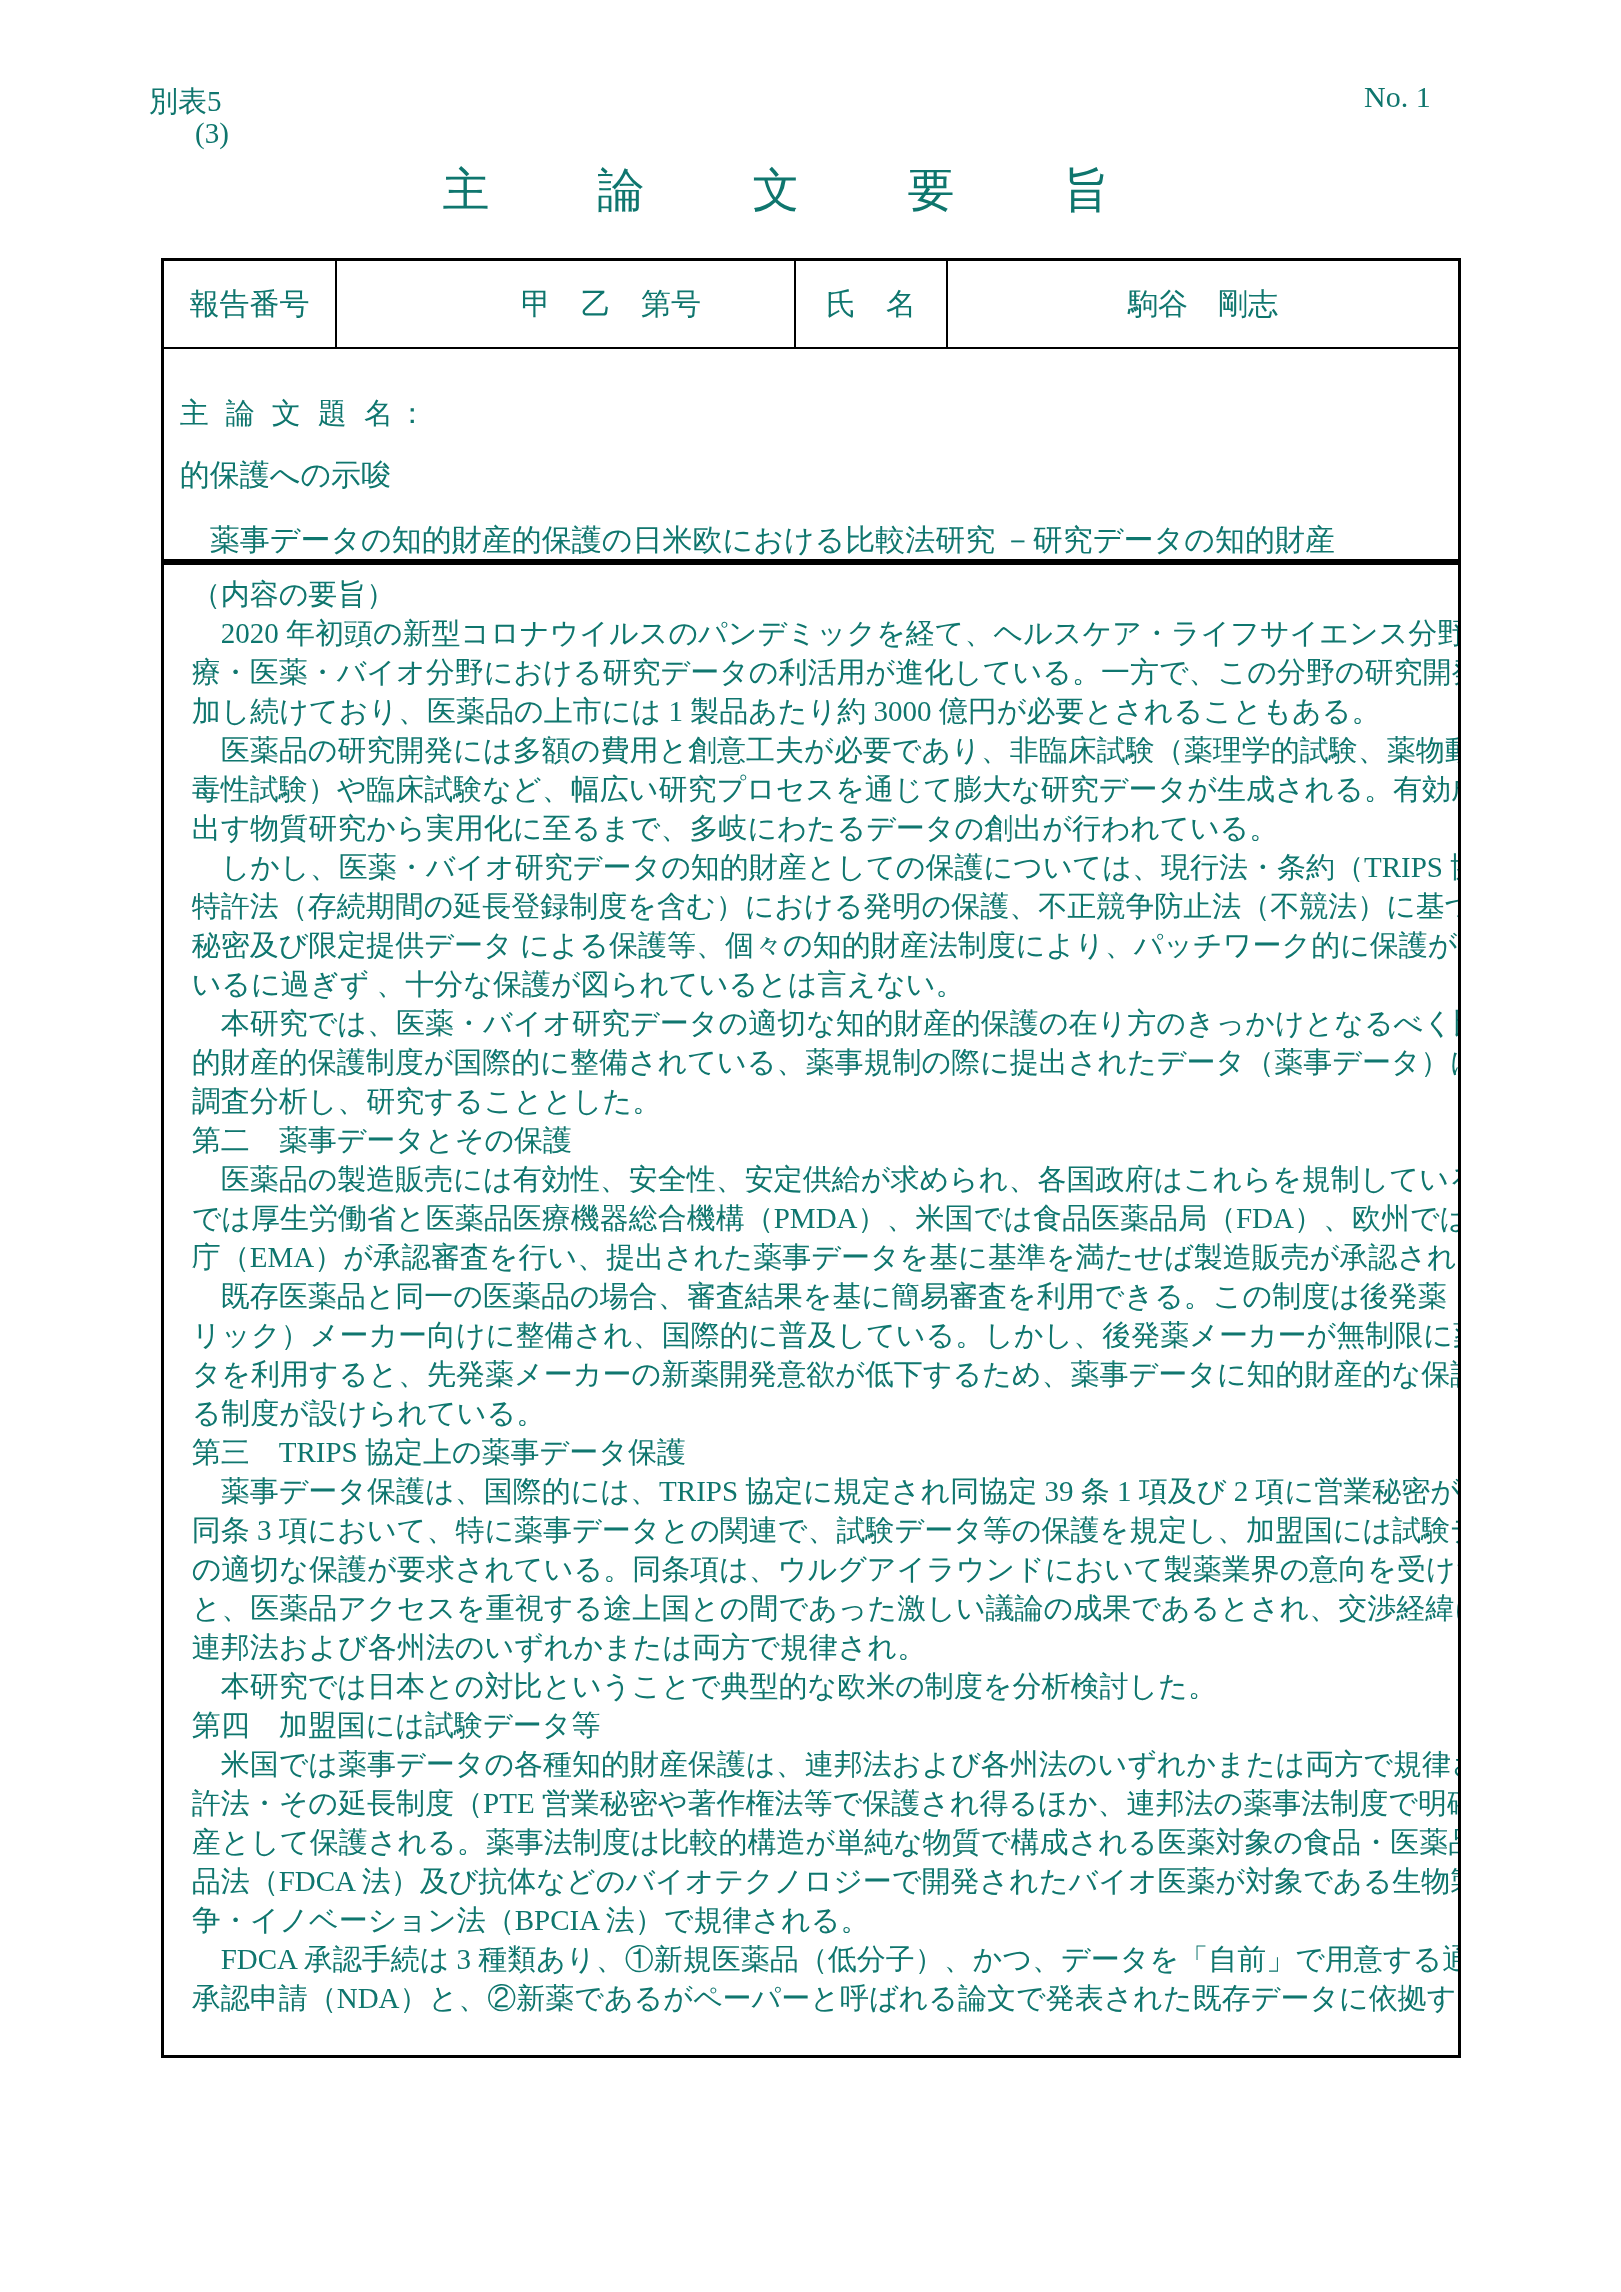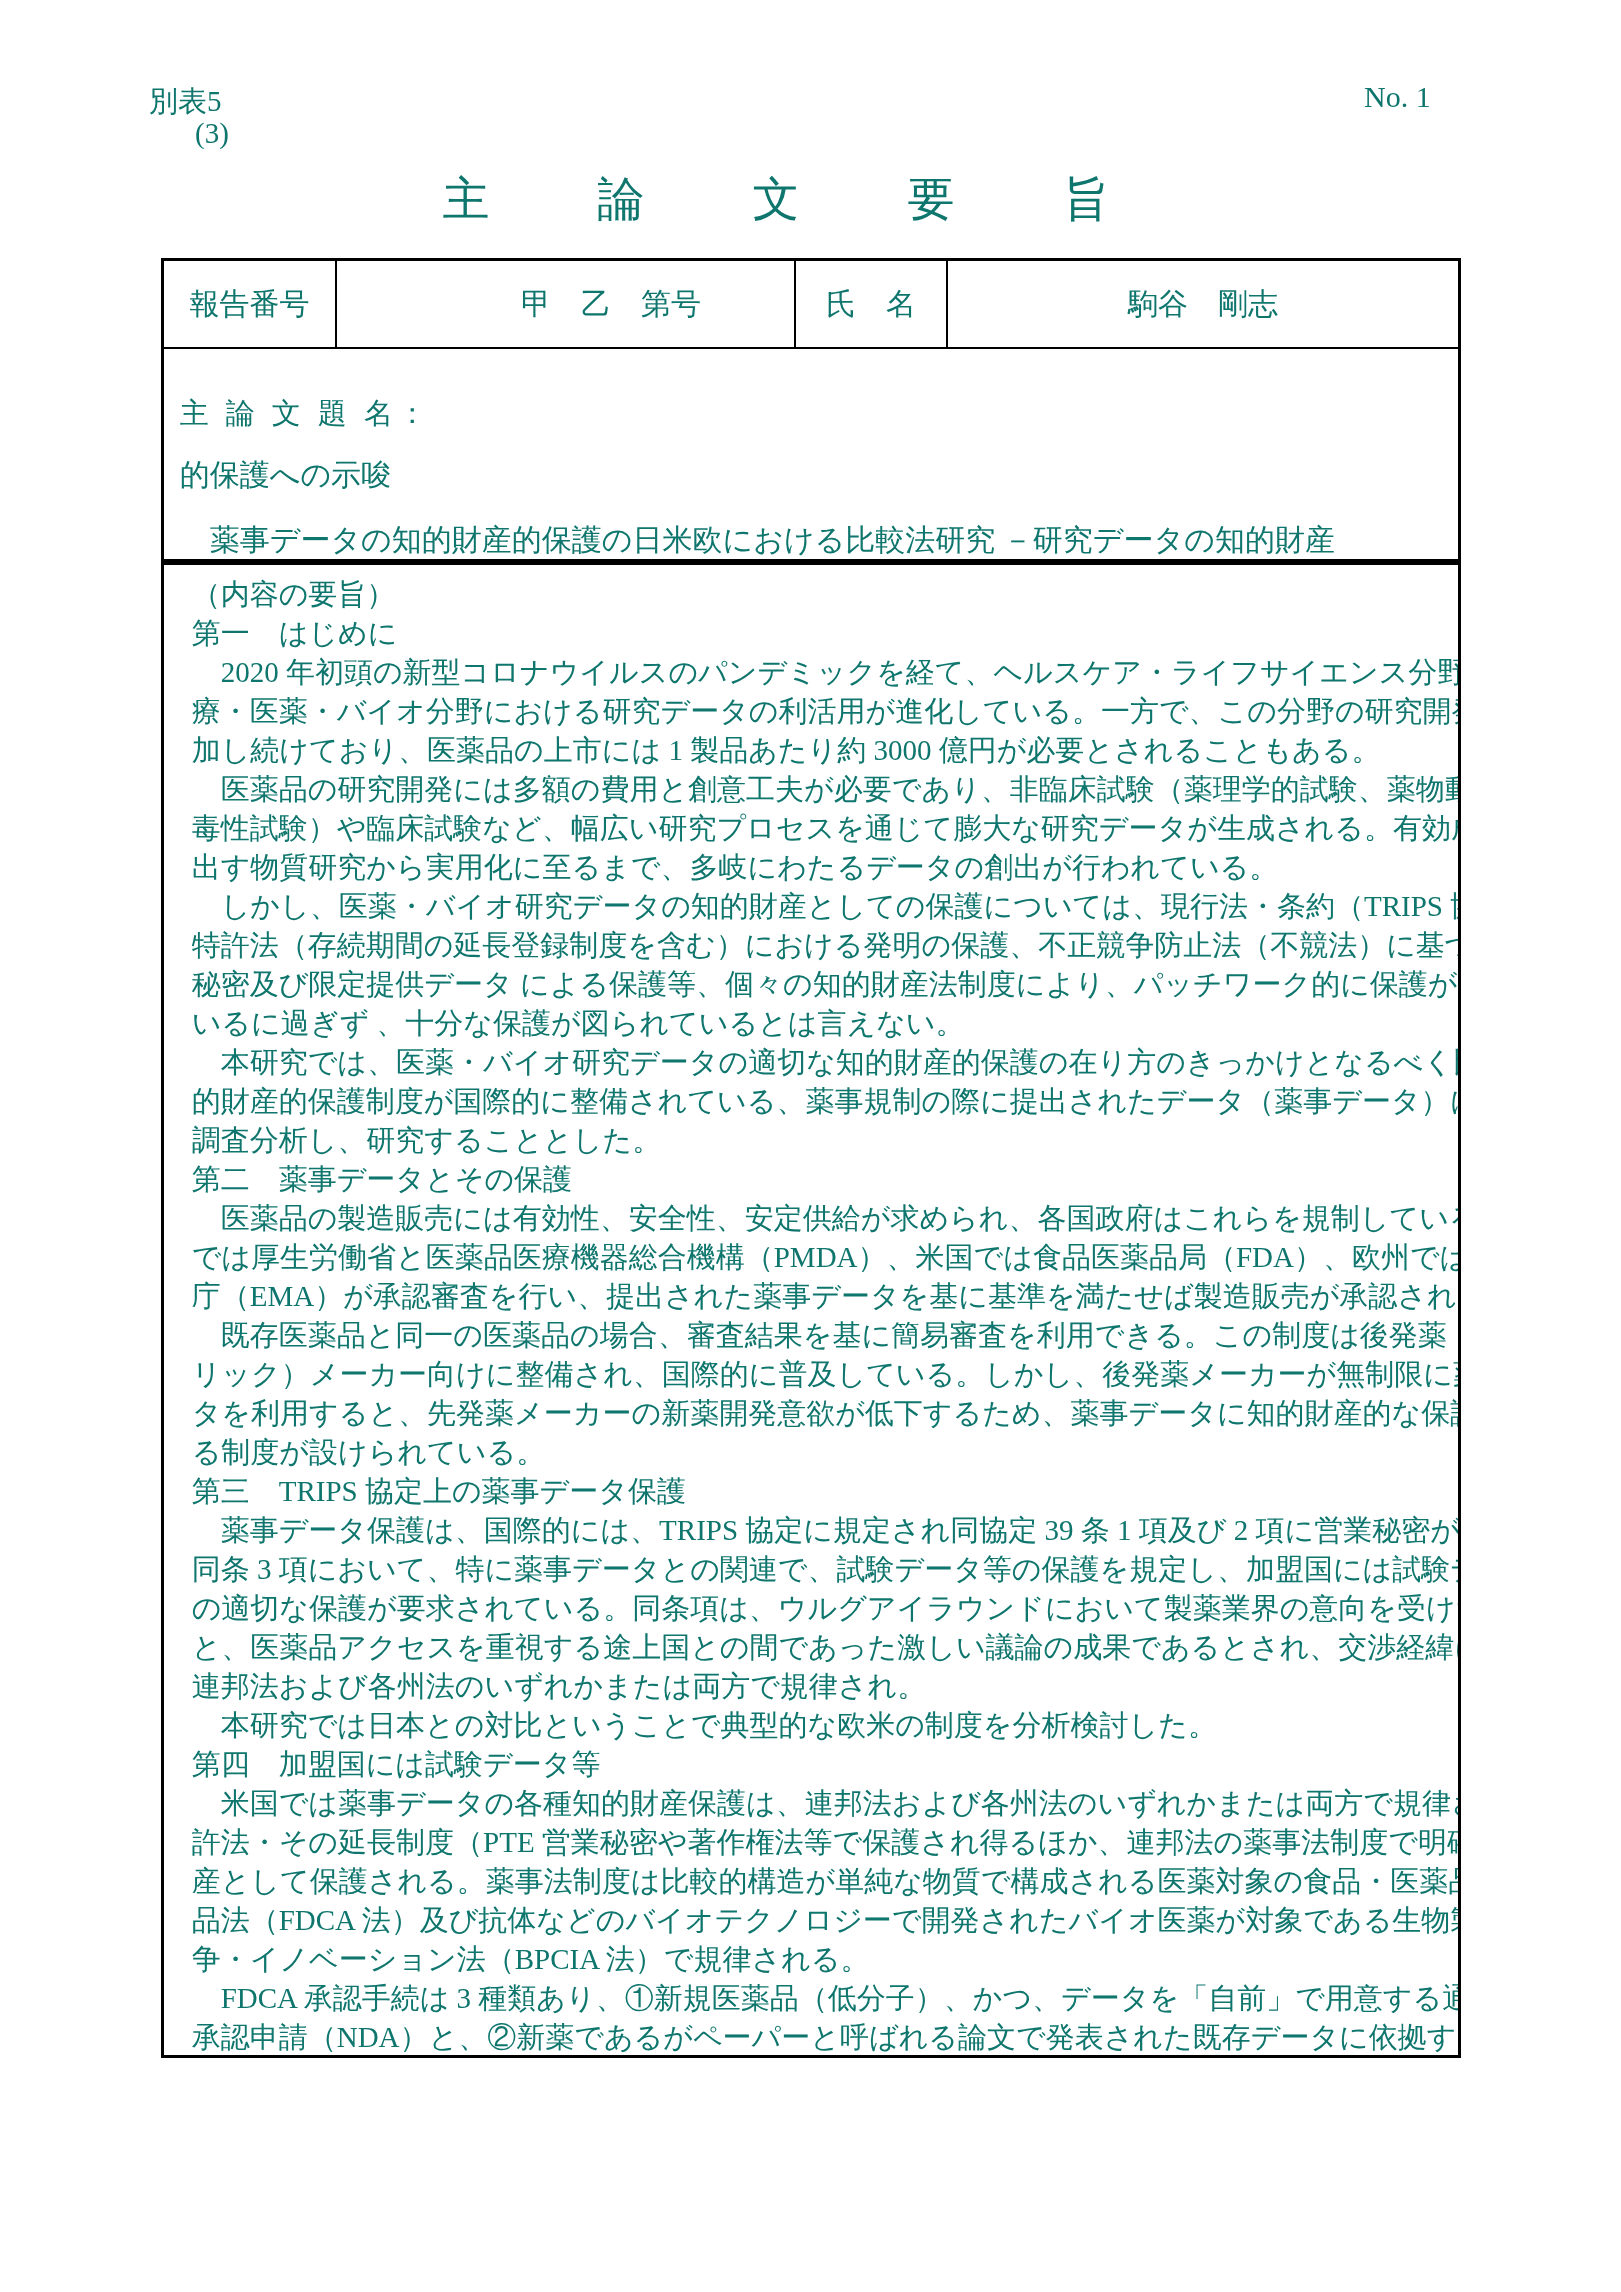--- a/index.html
+++ b/index.html
@@ -31,21 +31,21 @@
     left: 1364px;
     top: 80px;
     font-size: 30px;
     white-space: pre;
   }
   .doc-title {
     position: absolute;
     left: 0;
     right: 69px;
     top: 159px;
-    margin: 9px;
+    margin: 0;
     text-align: center;
     font-size: 47px;
     font-weight: normal;
     letter-spacing: 108px;
     padding-left: 108px;
     white-space: pre;
   }
   .form-box {
     position: absolute;
     left: 161px;
@@ -139,21 +139,20 @@
     <div class="title-row">
       <div class="title-label">主 論 文 題 名：</div>
       <div class="title-lines">
           <div class="tline">的保護への示唆</div>
           <div class="tline">　薬事データの知的財産的保護の日米欧における比較法研究 －研究データの知的財産</div>
         </div>
     </div>
 
     <div class="content-row">
         <div class="aline">（内容の要旨）</div>
-        <div class="aline">第一　はじめに</div>
         <div class="aline">　2020 年初頭の新型コロナウイルスのパンデミックを経て、ヘルスケア・ライフサイエンス分野、特に医</div>
         <div class="aline">療・医薬・バイオ分野における研究データの利活用が進化している。一方で、この分野の研究開発費は増</div>
         <div class="aline">加し続けており、医薬品の上市には 1 製品あたり約 3000 億円が必要とされることもある。</div>
         <div class="aline">　医薬品の研究開発には多額の費用と創意工夫が必要であり、非臨床試験（薬理学的試験、薬物動態試験、</div>
         <div class="aline">毒性試験）や臨床試験など、幅広い研究プロセスを通じて膨大な研究データが生成される。有効成分を見</div>
         <div class="aline">出す物質研究から実用化に至るまで、多岐にわたるデータの創出が行われている。</div>
         <div class="aline">　しかし、医薬・バイオ研究データの知的財産としての保護については、現行法・条約（TRIPS 協定等）上、</div>
         <div class="aline">特許法（存続期間の延長登録制度を含む）における発明の保護、不正競争防止法（不競法）に基づく営業</div>
         <div class="aline">秘密及び限定提供データ による保護等、個々の知的財産法制度により、パッチワーク的に保護がなされて</div>
         <div class="aline">いるに過ぎず 、十分な保護が図られているとは言えない。</div>

